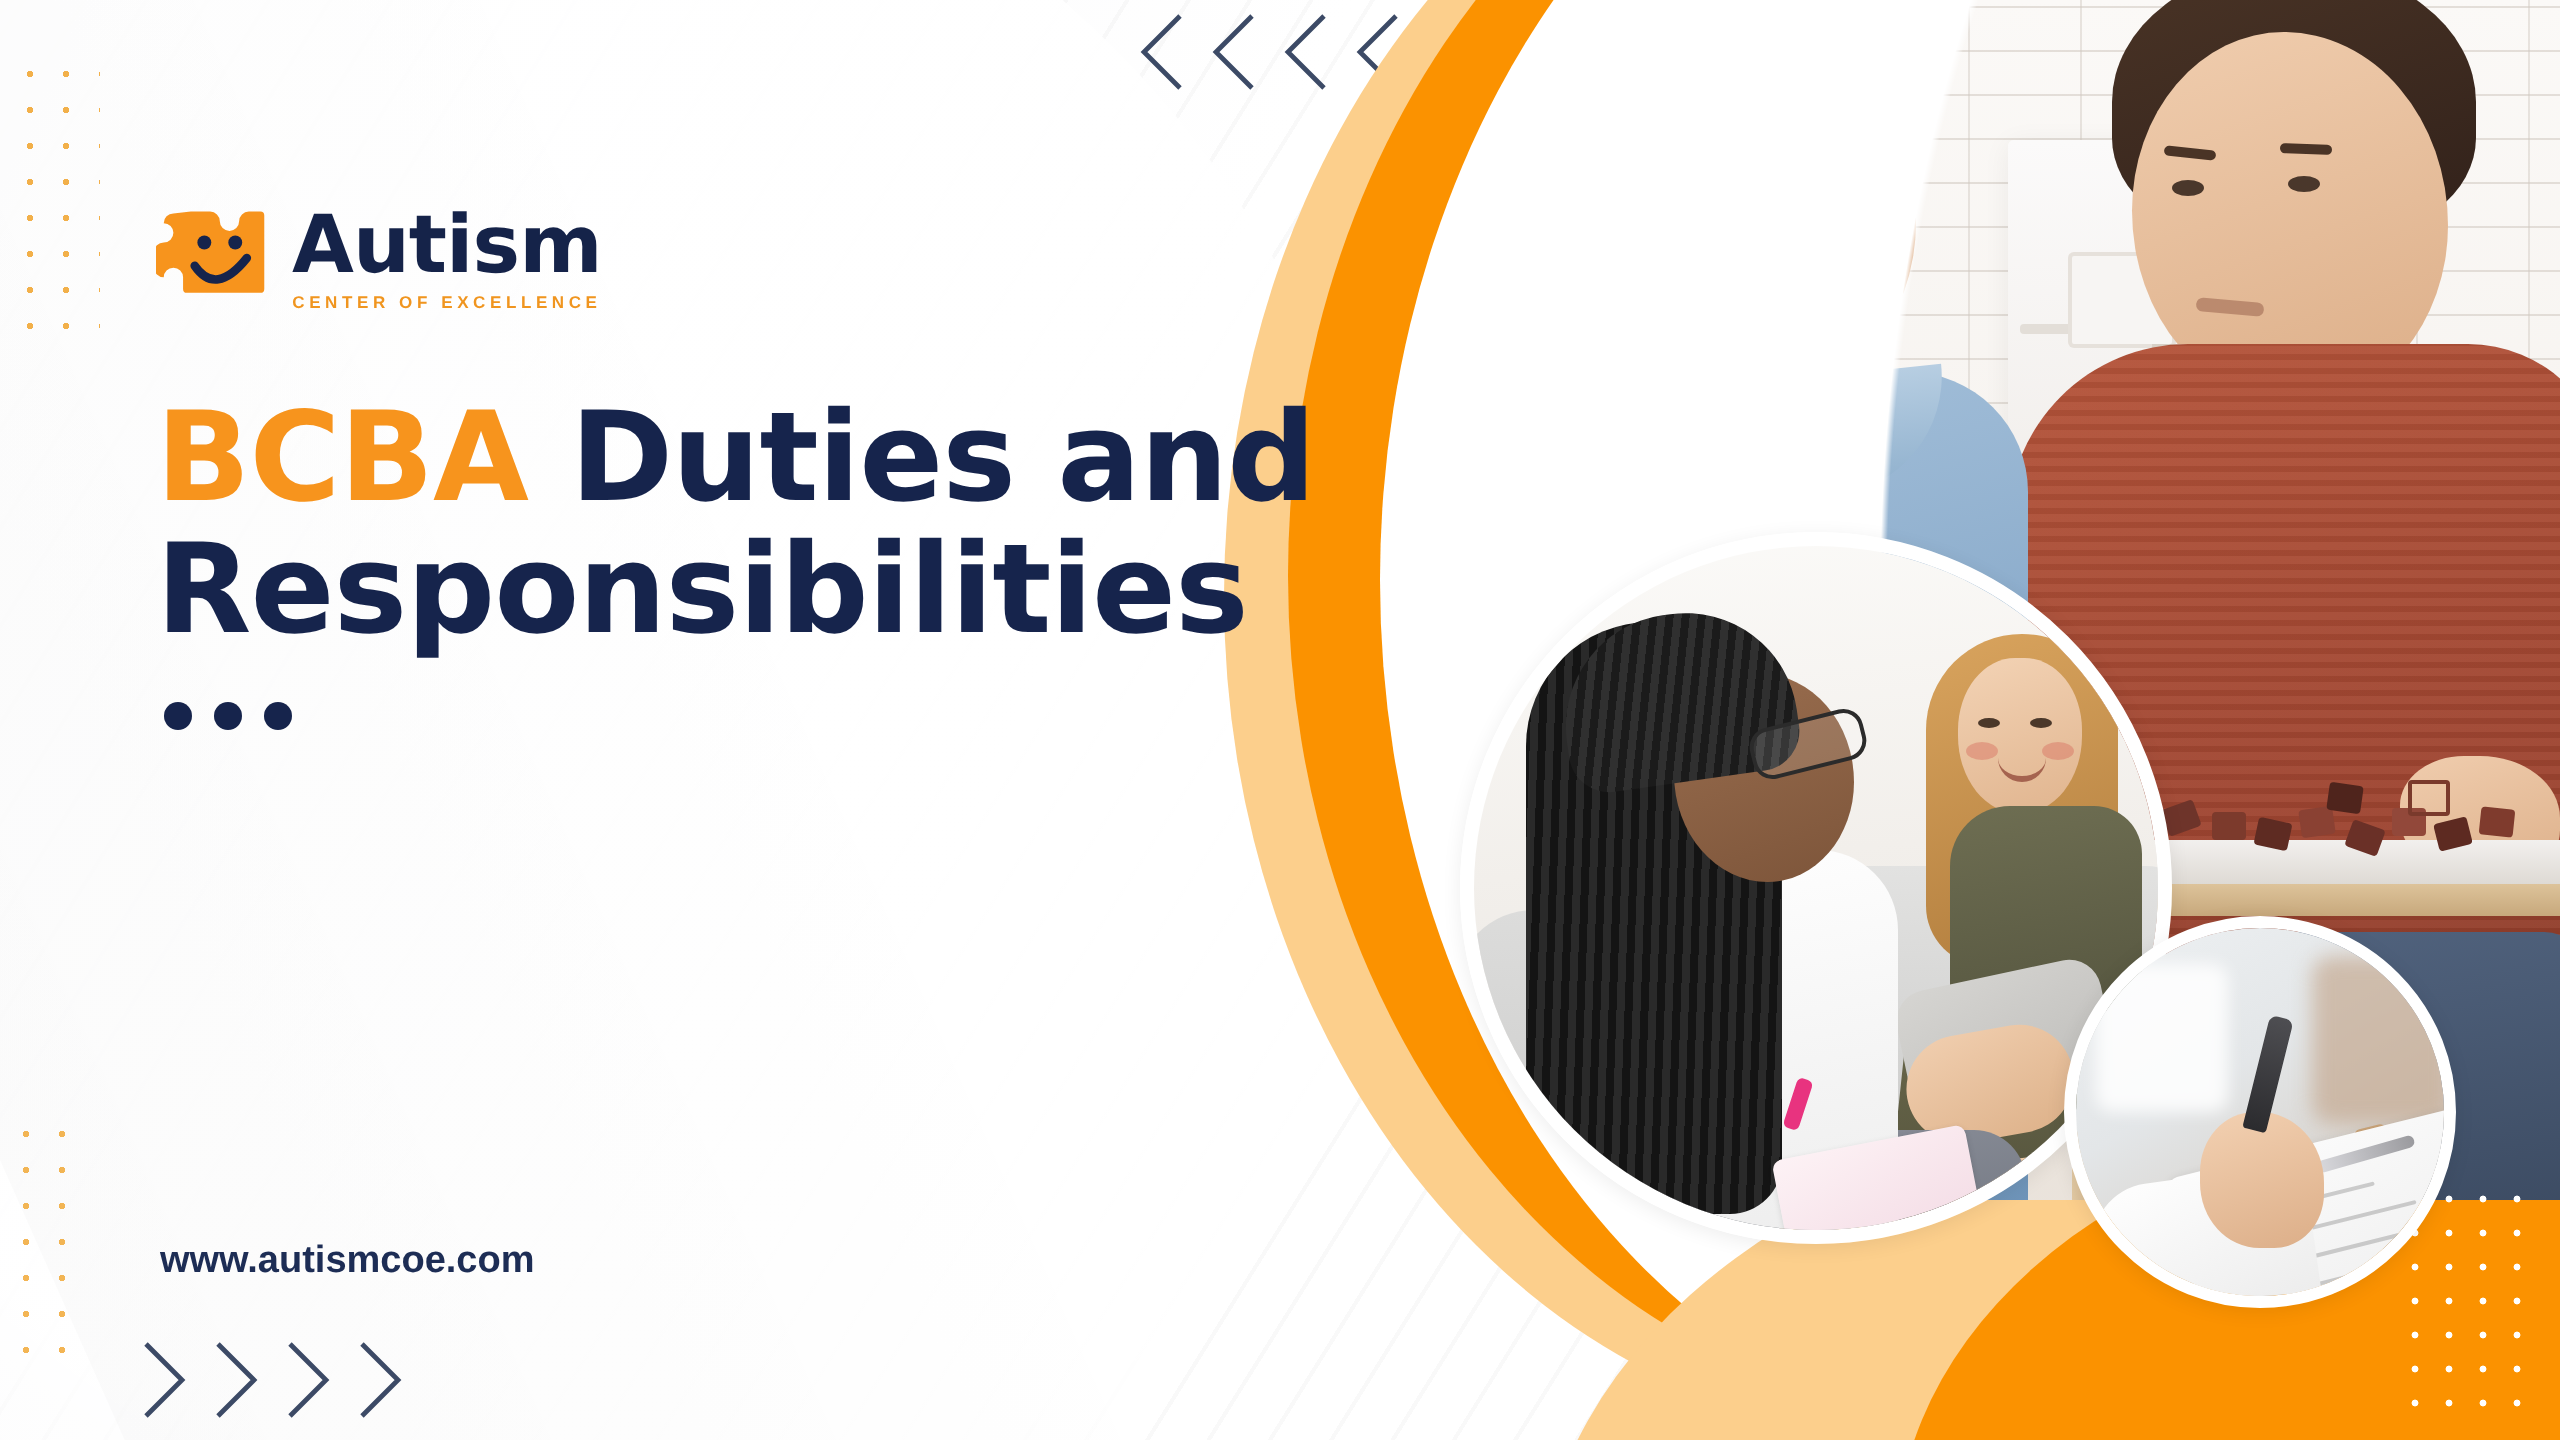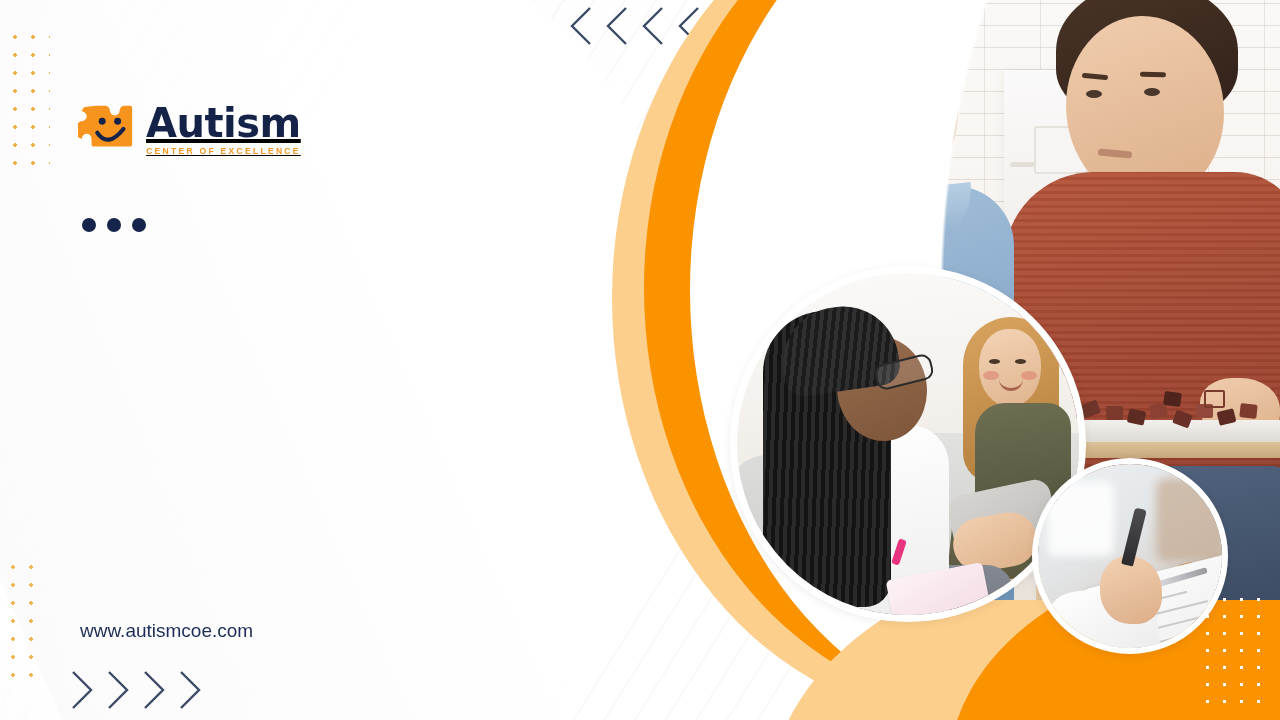--- a/index.html
+++ b/index.html
@@ -672,21 +672,20 @@
   }
   .logo-mark {
     width: 58px;
     height: 58px;
     flex: none;
   }
   .logo-text-wrap {
     display: flex;
     flex-direction: column;
     line-height: 1;
-    text-decoration: underline;
   }
   .logo-word {
     font-size: 40px;
     font-weight: 700;
     color: #152349;
     letter-spacing: -0.5px;
     font-family: "DejaVu Sans", sans-serif;
   }
   .logo-tag {
     margin-top: 4px;
@@ -736,21 +735,21 @@
     font-family: "DejaVu Sans", sans-serif;
   }
 
   
   .website {
     position: absolute;
     left: 80px;
     top: 620px;
     font-size: 19px;
     color: #1d2d55;
-    font-weight: 400;
+    font-weight: 700;
     z-index: 20;
     font-family: "Liberation Sans", sans-serif;
   }
 </style>
 </head>
 <body>
 
 <div class="canvas">
 
   <div class="bg-texture"></div>
@@ -939,20 +938,21 @@
         <path d="M20 34 Q31 50 47 30" fill="none" stroke="#16244c" stroke-width="4.4" stroke-linecap="round"></path>
       </svg>
     </span>
     <span class="logo-text-wrap">
       <span class="logo-word">Autism</span>
       <span class="logo-tag">CENTER OF EXCELLENCE</span>
     </span>
   </div>
 
   <div class="headline">
+    <h1 class="title"><span class="accent">BCBA</span><span> Duties and Responsibilities</span></h1>
     <div class="dots-sep">
       <i></i>
       <i></i>
       <i></i>
     </div>
   </div>
 
   <div class="website">www.autismcoe.com</div>
 
 </div>

